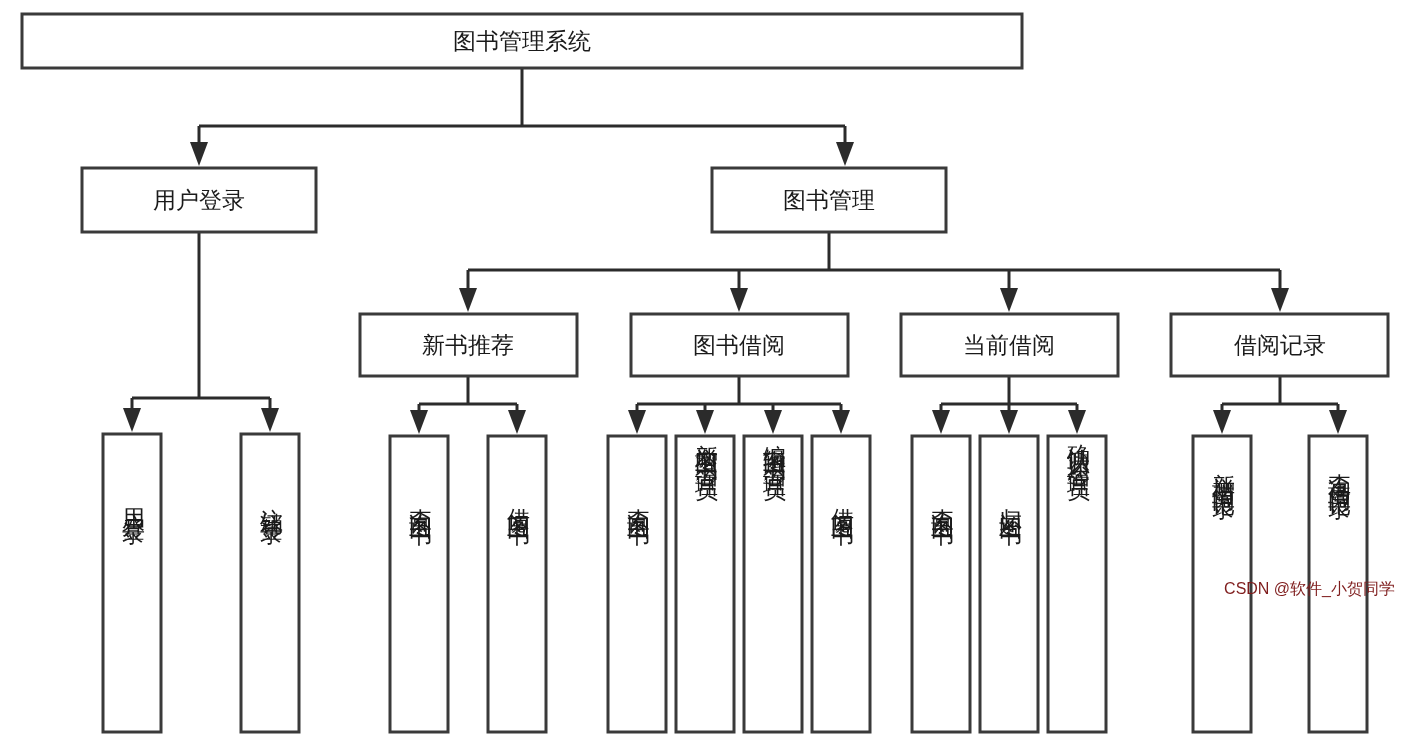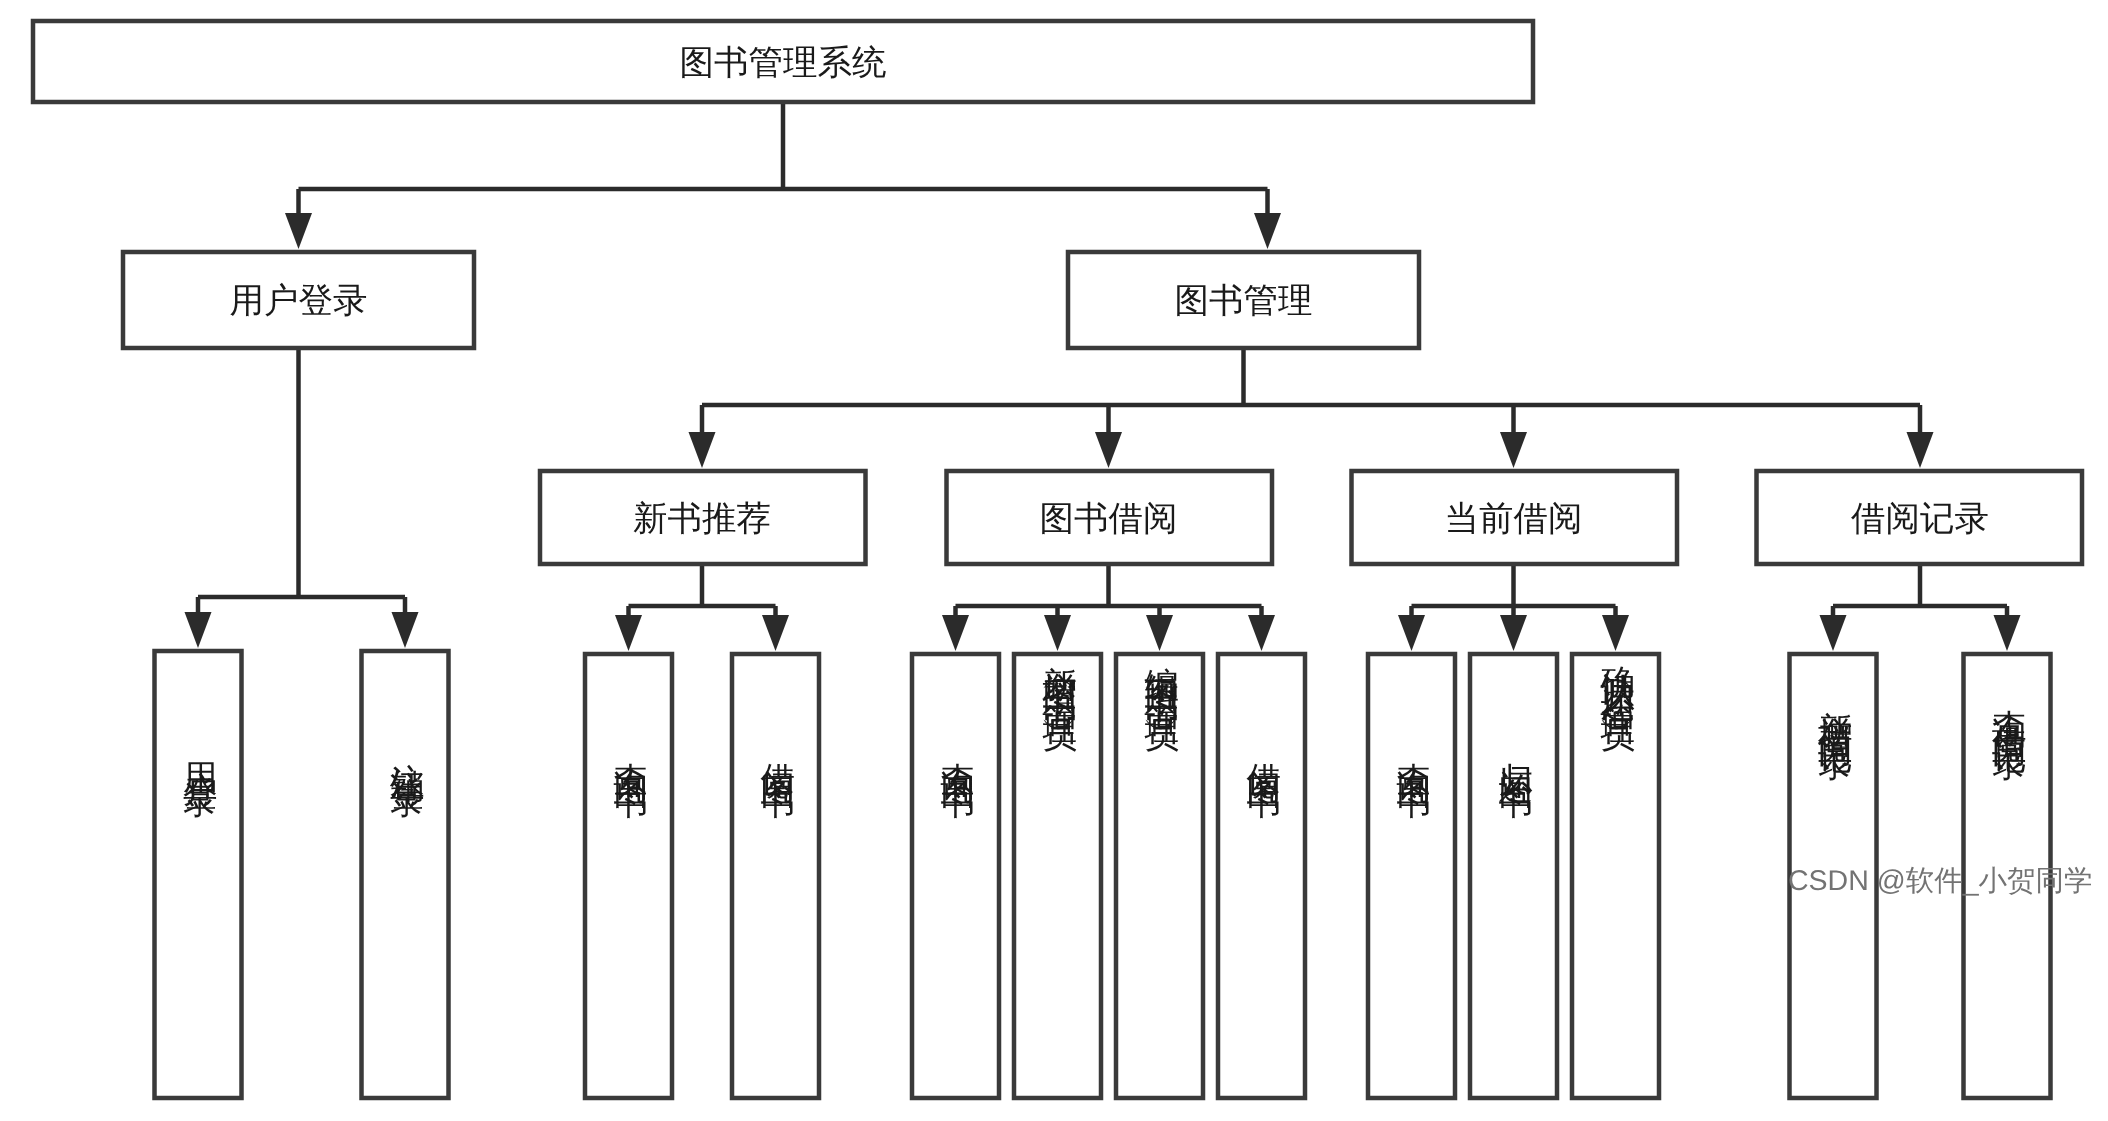--- a/index.html
+++ b/index.html
@@ -53,22 +53,22 @@
     writing-mode: vertical-rl;
     text-orientation: upright;
     glyph-orientation-vertical: 0;
     letter-spacing: 5px;
   }
   .watermark {
     position: absolute;
     right: 10px;
     bottom: 6px;
     font-family: "Liberation Sans", "DejaVu Sans", sans-serif;
-    font-size: 19px;
-    color: #737373;
+    font-size: 16px;
+    color: #7f1d1d;
     white-space: nowrap;
     pointer-events: none;
     user-select: none;
   }
 </style>
 </head>
 <body>
 
 <div id="diagram-root">
   <svg class="diagram" viewBox="0 0 1405 747" xmlns="http://www.w3.org/2000/svg">

